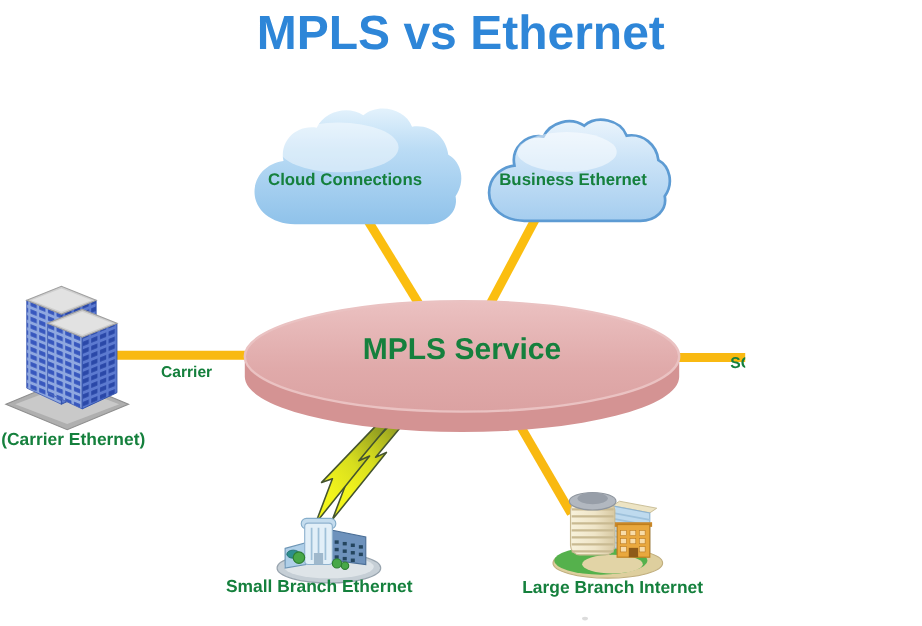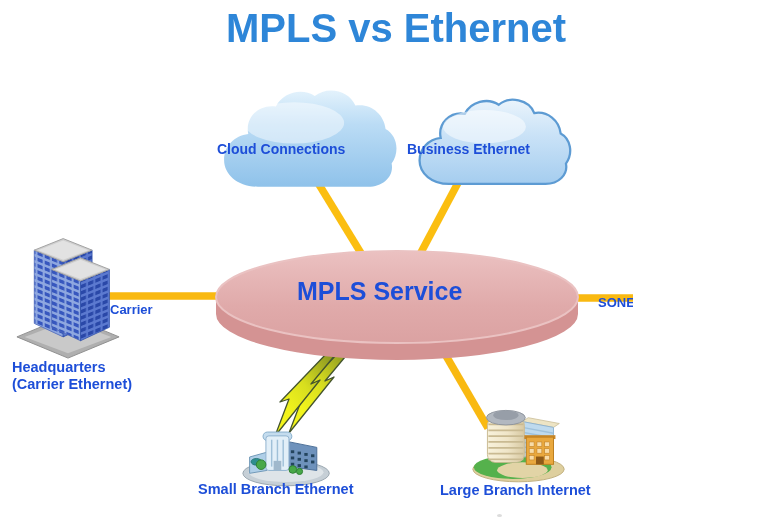--- a/index.html
+++ b/index.html
@@ -1,20 +1,20 @@
 <!DOCTYPE html>
 <html><head>
 <meta charset="utf-8">
 <style>
   html,body{margin:0;padding:0;background:#fff;}
   .canvas{position:relative;width:621px;height:522px;background:#ffffff;overflow:hidden;
-          font-family:"Liberation Sans",sans-serif;margin-left:12px;}
+          font-family:"Liberation Sans",sans-serif;}
   .layer{position:absolute;left:0;top:0;}
   .abs{position:absolute;}
-  .lbl{position:absolute;text-align:left;font-weight:bold;color:#1d4ed8;line-height:1.2;}
+  .lbl{position:absolute;text-align:center;font-weight:bold;color:#15803d;line-height:1.2;}
   .title{position:absolute;left:0;top:6px;width:768px;text-align:center;
          font-size:40px;font-weight:bold;color:#2E86D8;letter-spacing:0px;}
   .hub-label{font-size:25px;}
   .cloud-label{font-size:14px;}
   .link-label{font-size:13px;}
   .site-label{font-size:14.5px;}
   .dot{position:absolute;width:5px;height:3px;border-radius:50%;background:#dcdcdc;}
 </style>
 </head>
 <body>
@@ -100,21 +100,20 @@
       <polygon points="50,34 80,22 80,98 50,112" fill="url(#pwHqR)" stroke="#2F4FA8" stroke-width="0.8"></polygon>
       <polygon points="20,22 50,10 80,22 50,34" fill="#CFCFCF" stroke="#A0A0A0" stroke-width="1"></polygon>
       <polygon points="24,22 50,12 76,22 50,32" fill="#E2E2E2"></polygon>
       <polygon points="38,42 68,54 68,116 38,102" fill="url(#pwHqL)" stroke="#4A66B8" stroke-width="0.8"></polygon>
       <polygon points="68,54 98,42 98,102 68,116" fill="url(#pwHqR)" stroke="#2F4FA8" stroke-width="0.8"></polygon>
       <polygon points="38,42 68,30 98,42 68,54" fill="#CFCFCF" stroke="#A0A0A0" stroke-width="1"></polygon>
       <polygon points="42,42 68,32 94,42 68,52" fill="#E2E2E2"></polygon>
     </g>
   </svg>
   <div class="lbl site-label abs" style="left:0px;top:359px;width:122px;">
-    <div>Headquarters</div>
     <div>(Carrier Ethernet)</div>
   </div>
 
   <svg class="abs" style="left:663px;top:240px;" width="104" height="114" viewBox="0 0 110 120">
     <defs>
       <pattern id="pwRemL" width="8" height="7" patternUnits="userSpaceOnUse" patternTransform="skewY(18.4)">
         <rect width="8" height="7" fill="#D9EBF9"></rect>
         <rect x="1" y="1" width="5.6" height="4.6" fill="#C6DFF2" stroke="#56809F" stroke-width="0.7"></rect>
         <line x1="1" y1="5.6" x2="6.6" y2="1" stroke="#7FA6C2" stroke-width="0.7"></line>
       </pattern>

